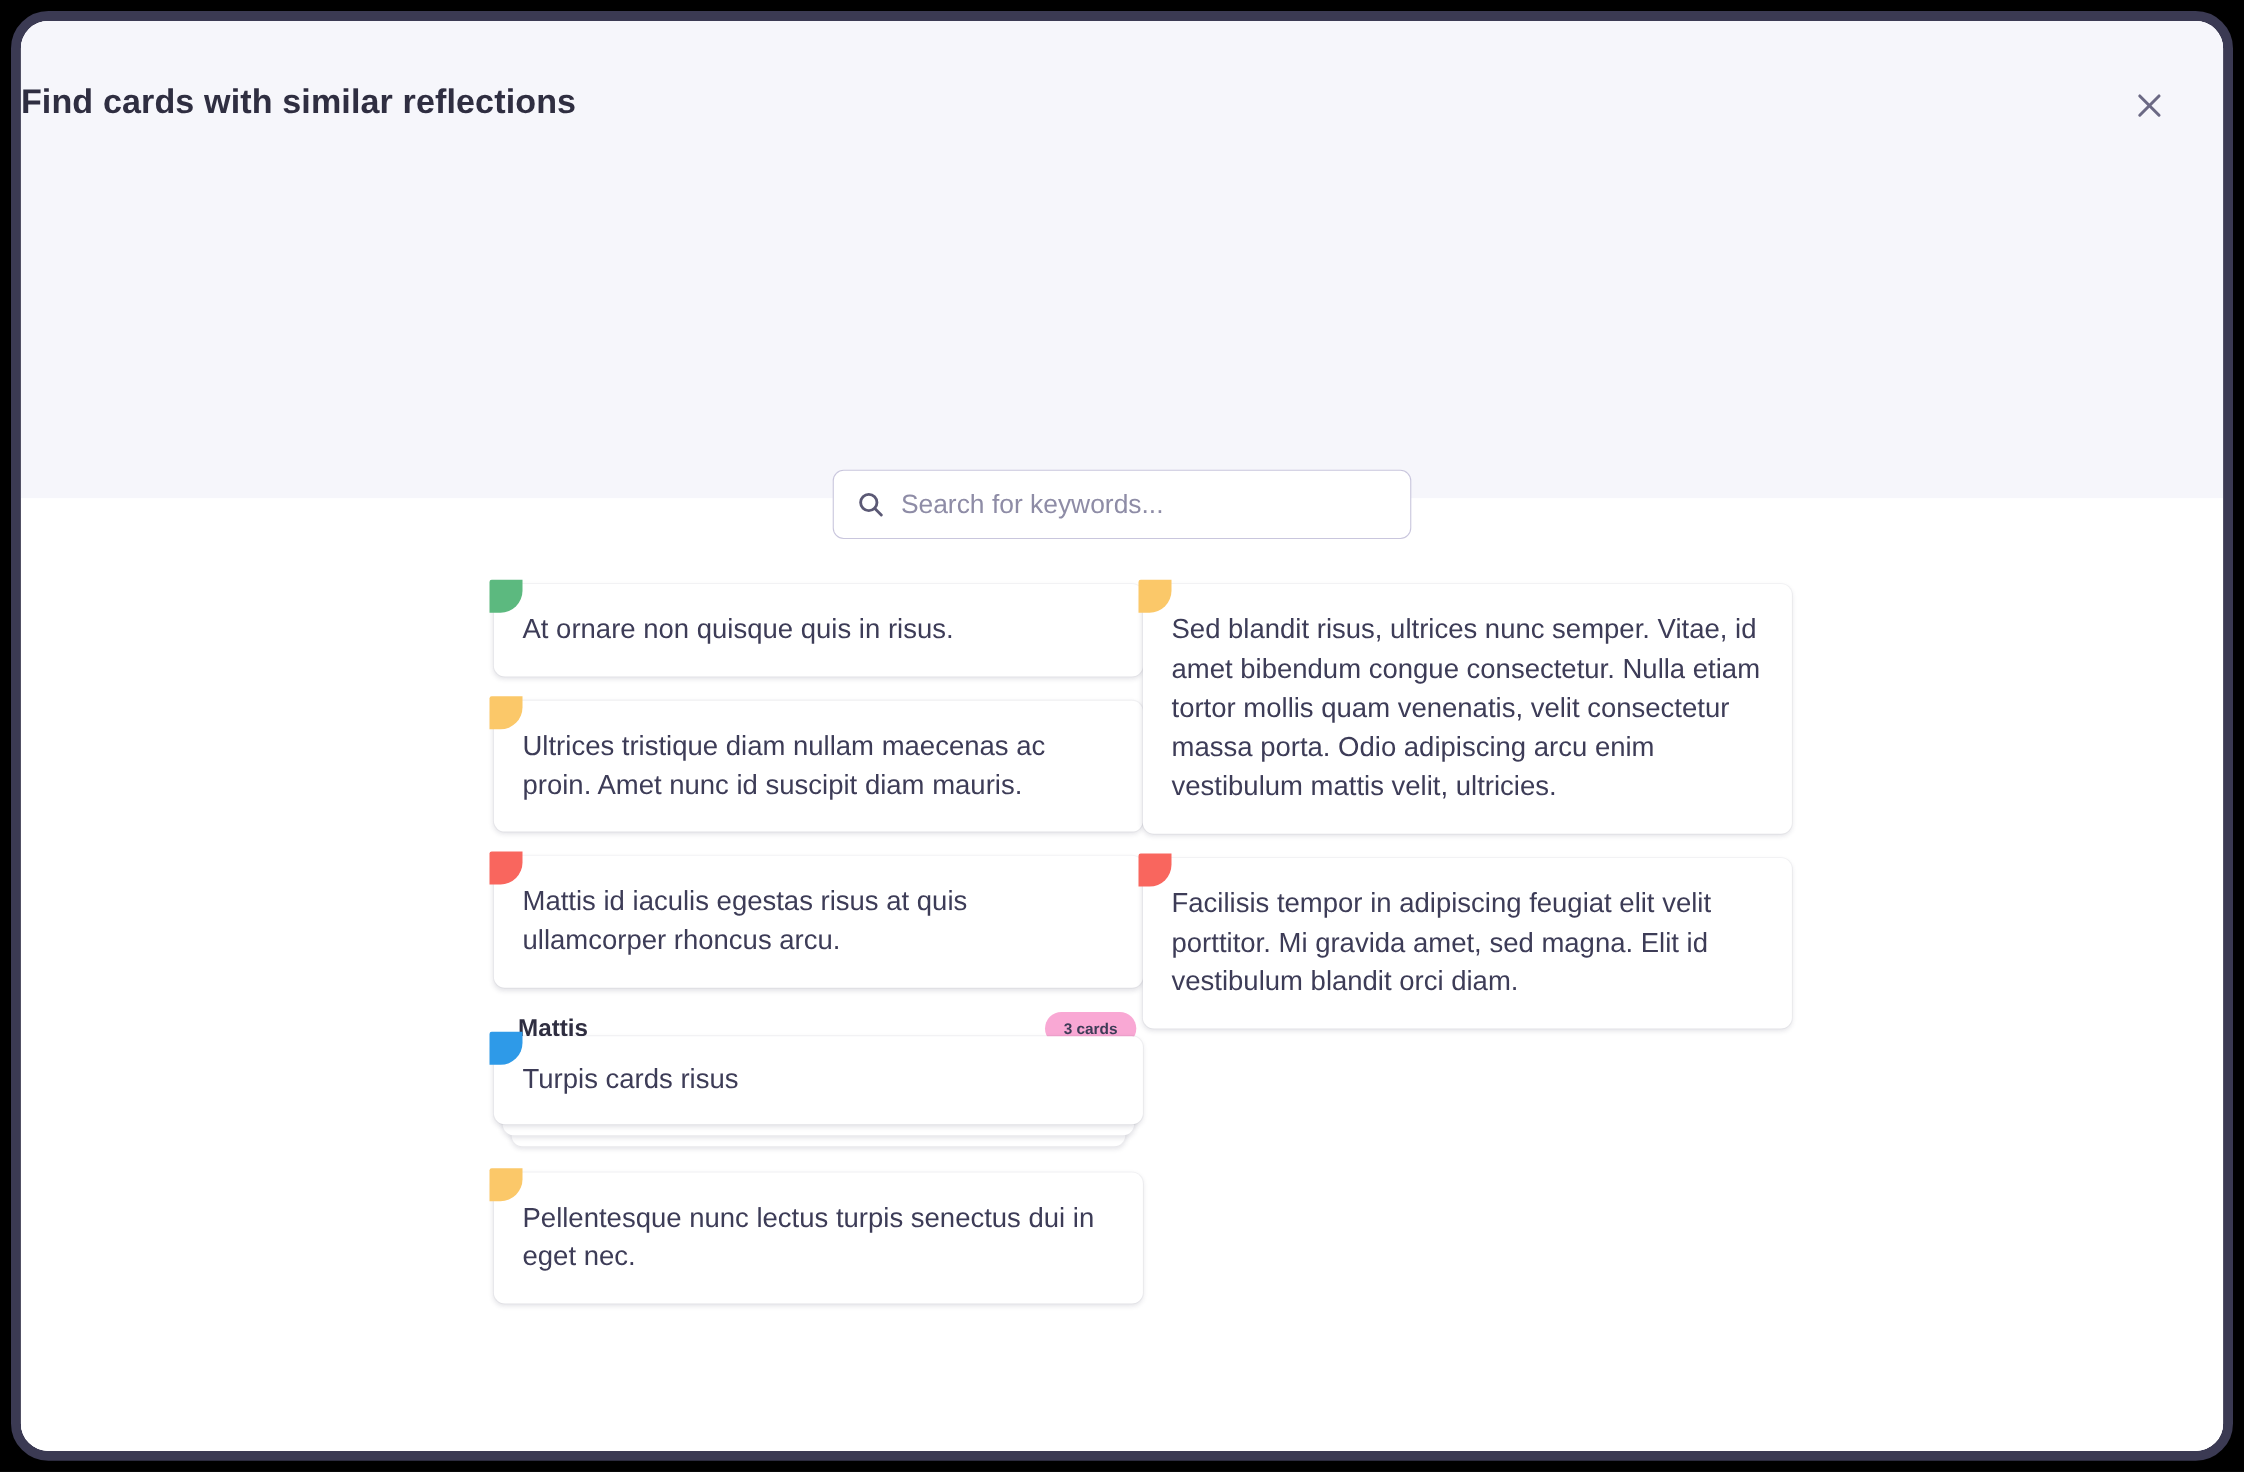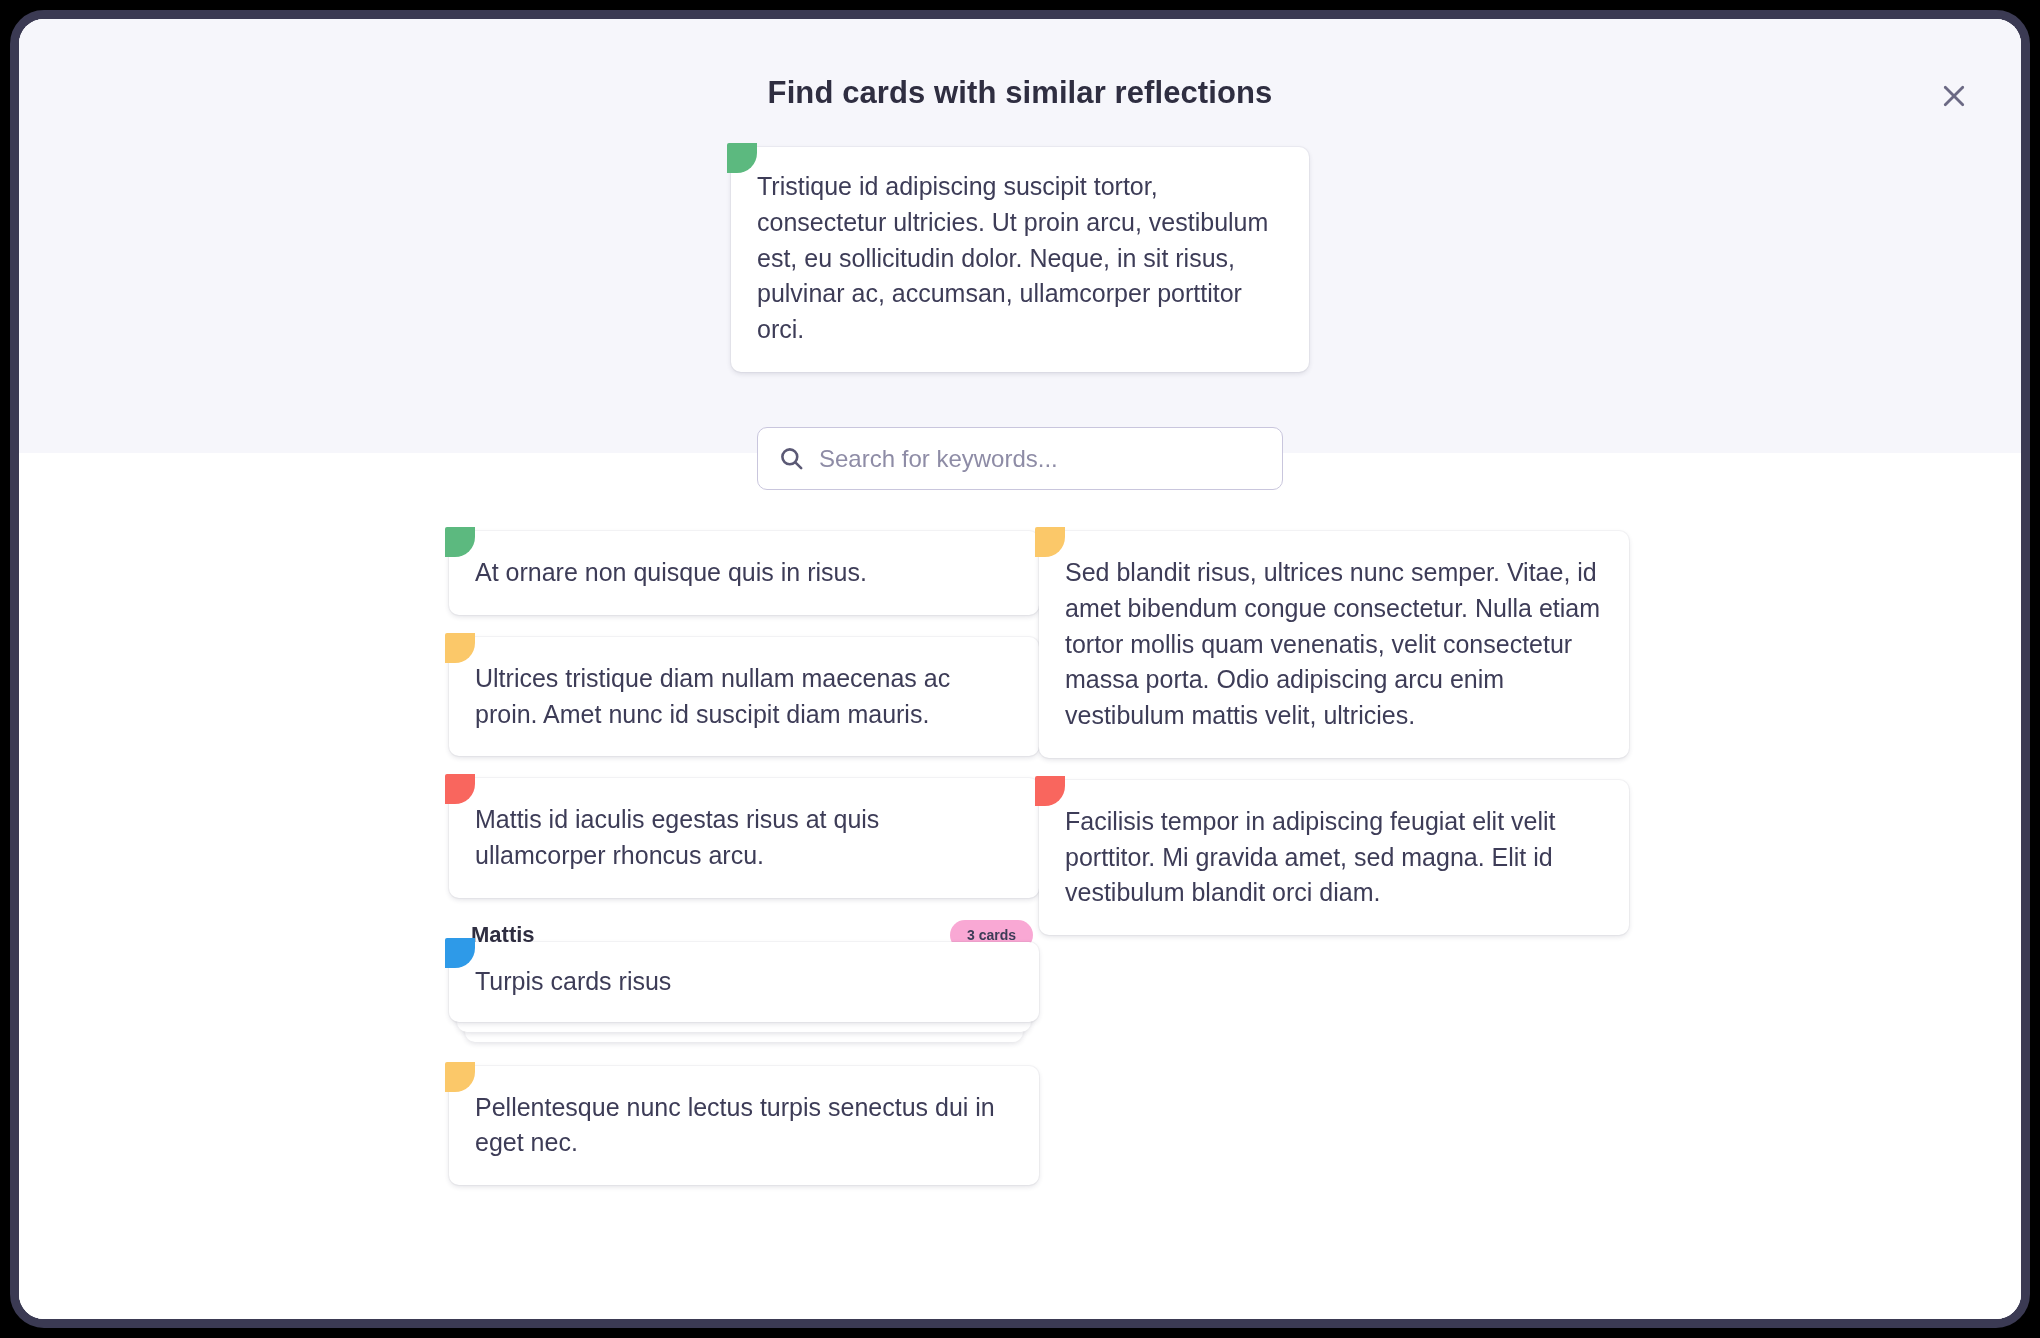--- a/index.html
+++ b/index.html
@@ -40,21 +40,20 @@
     height: 434px;
     background: #f6f6fb;
     flex: 0 0 auto;
   }
 
   #modal-title {
     position: absolute;
     top: 56px;
     left: 0;
     width: 100%;
-    text-align: center;
     font-size: 31px;
     font-weight: bold;
     color: #2f2e41;
     letter-spacing: 0.1px;
   }
 
   #close-button {
     position: absolute;
     top: 48px;
     right: 38px;
@@ -226,26 +225,20 @@
 
       <button id="close-button" aria-label="Close">
         <span>
           <svg width="30" height="30" viewBox="0 0 24 24" fill="none" stroke="#6b6984" stroke-width="2.2" stroke-linecap="round">
             <line x1="5" y1="5" x2="19" y2="19"></line>
             <line x1="19" y1="5" x2="5" y2="19"></line>
           </svg>
         </span>
       </button>
 
-      <div id="source-card-wrap">
-        <div id="source-card" class="card">
-          <span class="card-corner" style="background:#5cb97f"></span>
-          <div class="card-text">Tristique id adipiscing suscipit tortor, consectetur ultricies. Ut proin arcu, vestibulum est, eu sollicitudin dolor. Neque, in sit risus, pulvinar ac, accumsan, ullamcorper porttitor orci.</div>
-        </div>
-      </div>
 
       <div id="search-row">
         <div id="search-box">
           <span id="search-icon">
             <svg width="27" height="27" viewBox="0 0 24 24" fill="none" stroke="#5b5975" stroke-width="2.3" stroke-linecap="round">
               <circle cx="10.5" cy="10.5" r="6.6"></circle>
               <line x1="15.4" y1="15.4" x2="20.6" y2="20.6"></line>
             </svg>
           </span>
           <input id="search-input" type="text" placeholder="Search for keywords..." style="">

